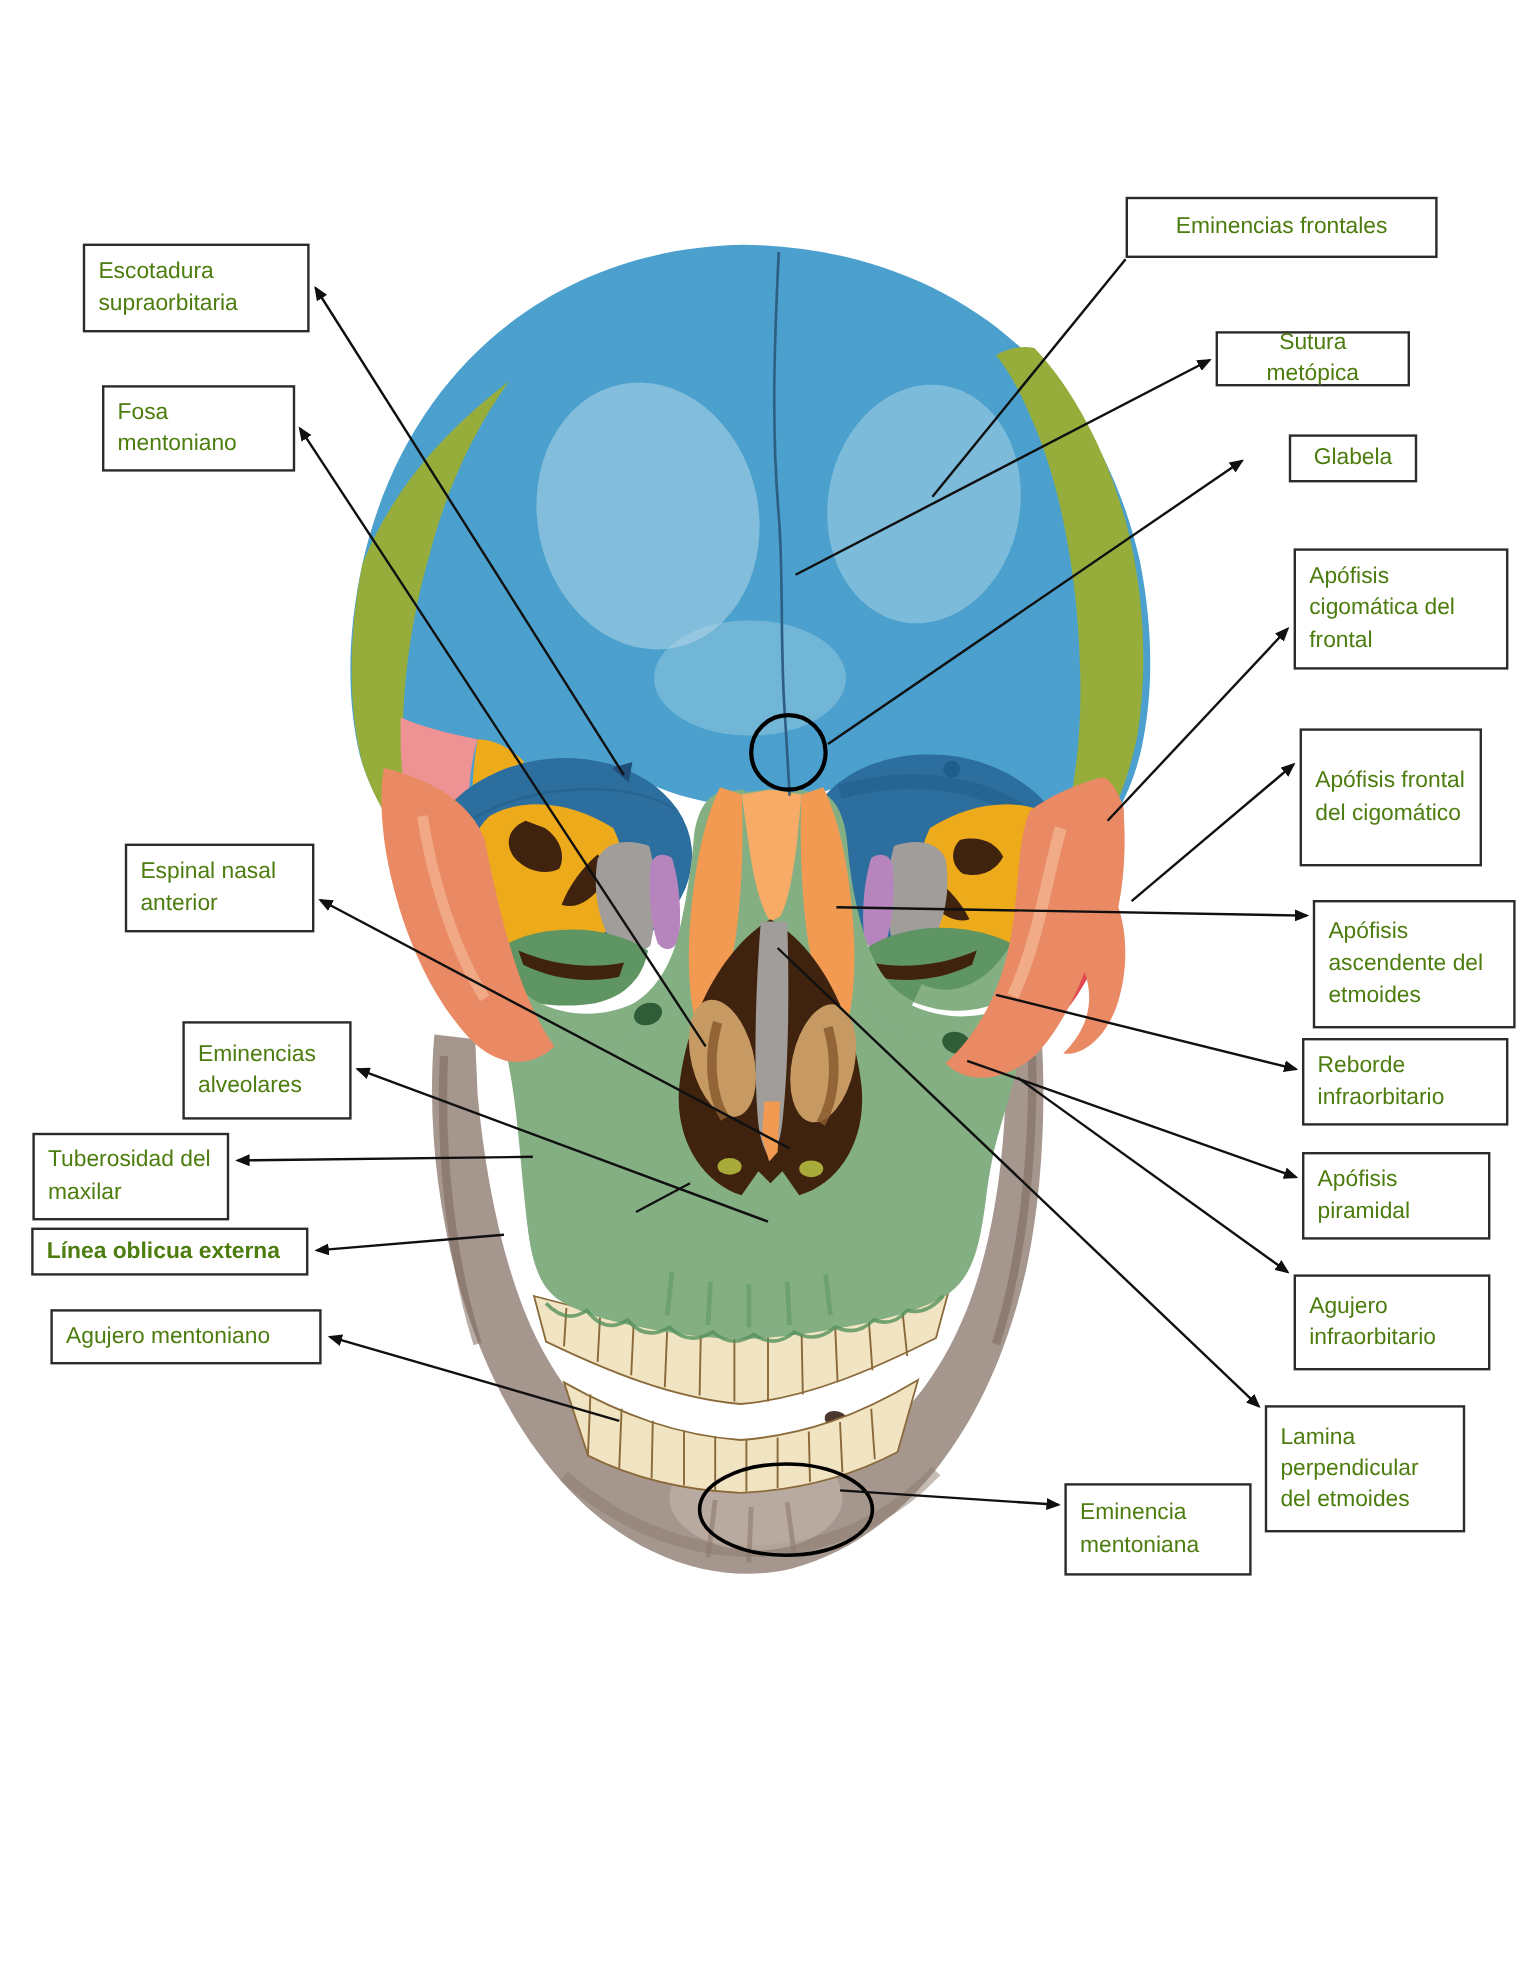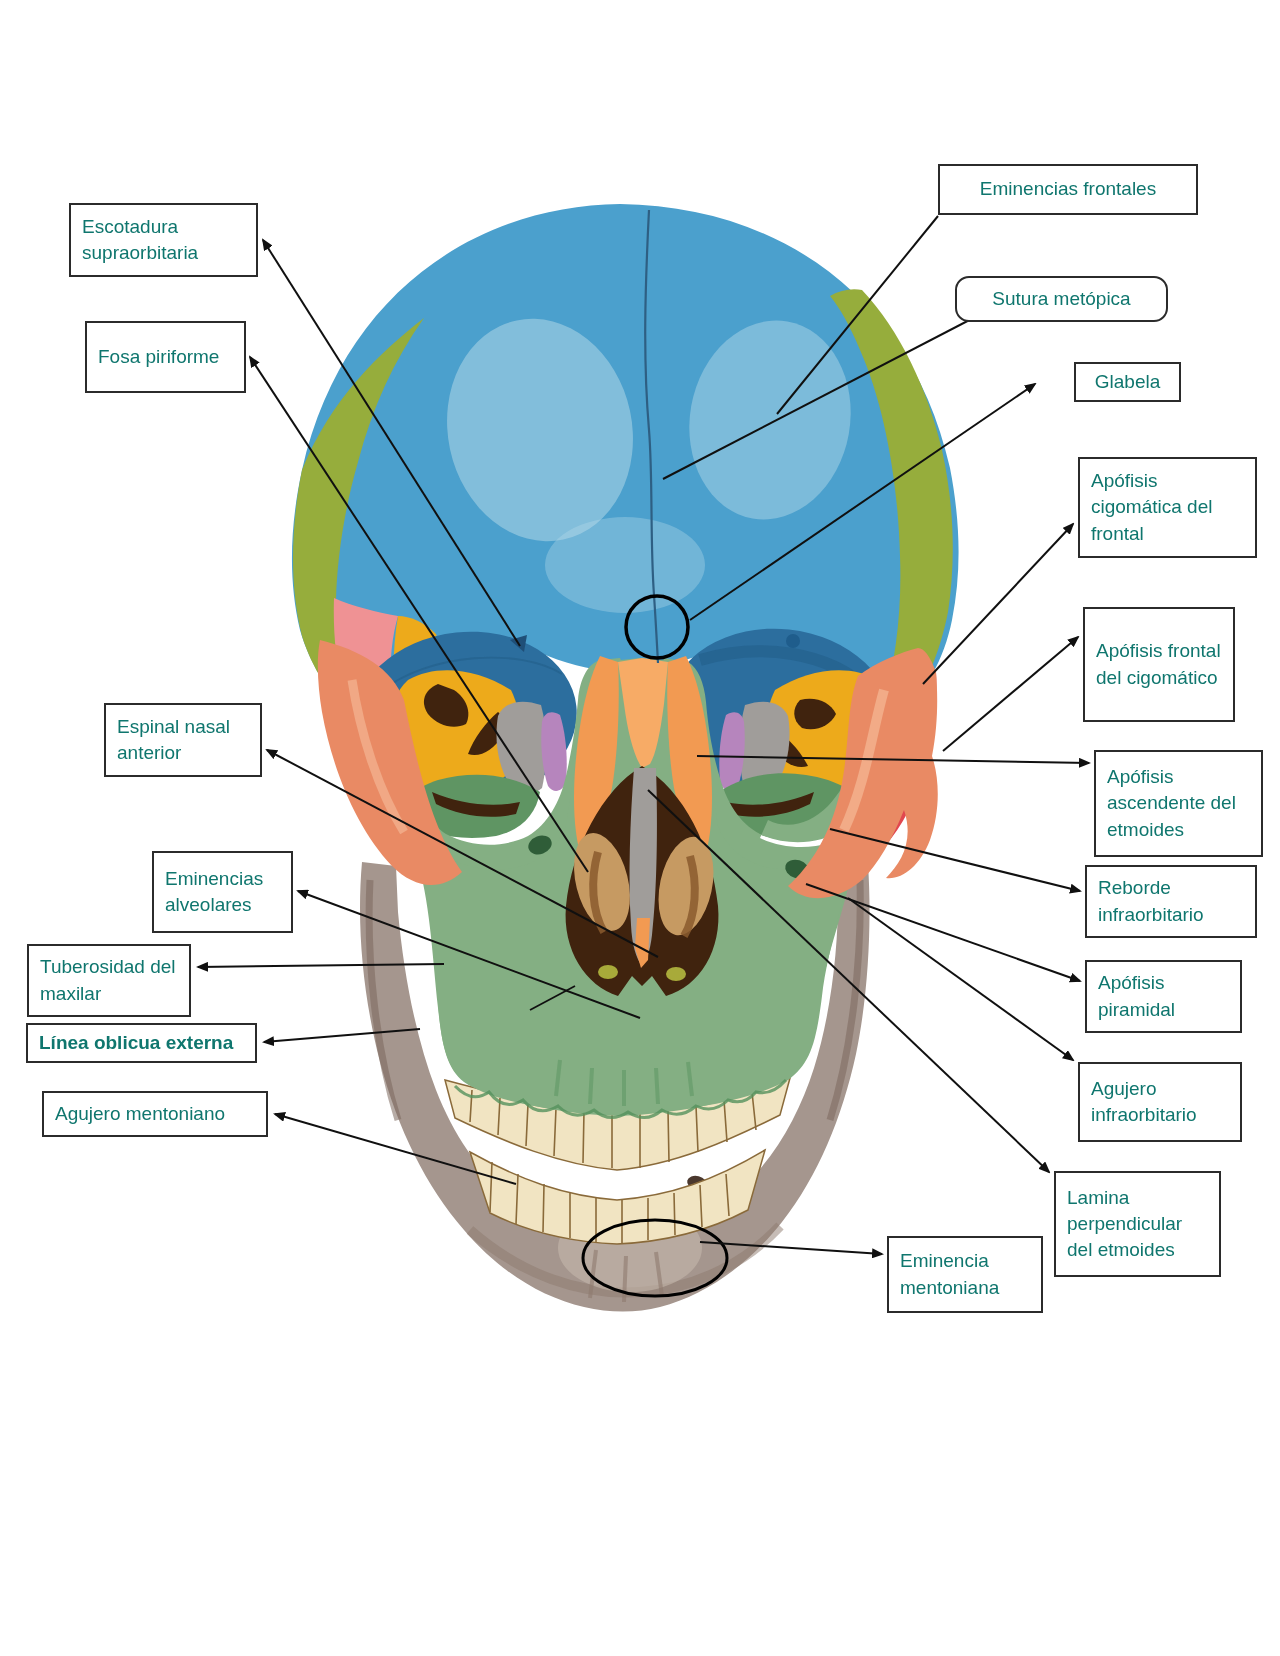--- a/index.html
+++ b/index.html
@@ -1,19 +1,19 @@
 <!DOCTYPE html>
 <html><head>
 <meta charset="utf-8">
 <style>
   html,body{margin:0;padding:0;background:#ffffff;}
   #canvas{position:relative;width:1280px;height:1656px;background:#ffffff;overflow:hidden;
           font-family:"Liberation Sans", sans-serif;}
   #skull-svg{position:absolute;left:0;top:0;}
-  .label{position:absolute;background:#ffffff;border:2px solid #2b2b2b;color:#0f766e;
+  .label{position:absolute;background:#ffffff;border:2px solid #2b2b2b;color:#4d7c0f;
          font-size:19px;line-height:1.38;display:flex;align-items:center;
          padding:4px 11px;box-sizing:border-box;}
   .label.center{justify-content:center;text-align:center;}
   .ptr{stroke:#101010;stroke-width:2;fill:none;}
   .thin{stroke-width:1.8;}
 </style>
 </head>
 <body>
 
 <div id="canvas">
@@ -182,41 +182,41 @@
       <line class="ptr" x1="848" y1="898" x2="1073" y2="1060" marker-end="url(#arr)"></line>
       <line class="ptr" x1="648" y1="790" x2="1049" y2="1172" marker-end="url(#arr)"></line>
       <line class="ptr" x1="700" y1="1242" x2="882" y2="1254" marker-end="url(#arr)"></line>
     </g>
   </svg>
 
   <div class="label" style="left:69px;top:203px;width:189px;height:74px;">
       <span>Escotadura supraorbitaria</span>
     </div>
   <div class="label" style="left:85px;top:321px;width:161px;height:72px;">
-      <span>Fosa piriforme</span>
+      <span>Fosa mentoniano</span>
     </div>
   <div class="label" style="left:104px;top:703px;width:158px;height:74px;">
       <span>Espinal nasal anterior</span>
     </div>
   <div class="label" style="left:152px;top:851px;width:141px;height:82px;">
       <span>Eminencias alveolares</span>
     </div>
   <div class="label" style="left:27px;top:944px;width:164px;height:73px;">
       <span>Tuberosidad del maxilar</span>
     </div>
   <div class="label" style="left:26px;top:1023px;width:231px;height:40px;font-weight:bold;">
       <span>Línea oblicua externa</span>
     </div>
   <div class="label" style="left:42px;top:1091px;width:226px;height:46px;">
       <span>Agujero mentoniano</span>
     </div>
   <div class="label center" style="left:938px;top:164px;width:260px;height:51px;">
       <span>Eminencias frontales</span>
     </div>
-  <div class="label center" style="left:955px;top:276px;width:213px;height:46px;border-radius:14px;">
+  <div class="label center" style="left:1013px;top:276px;width:162px;height:46px;">
       <span>Sutura metópica</span>
     </div>
   <div class="label center" style="left:1040px;top:362px;width:107px;height:40px;margin-left:34px;">
       <span>Glabela</span>
     </div>
   <div class="label" style="left:1078px;top:457px;width:179px;height:101px;">
       <span>Apófisis cigomática del frontal</span>
     </div>
   <div class="label" style="left:1083px;top:607px;width:152px;height:115px;">
       <span>Apófisis frontal del cigomático</span>

